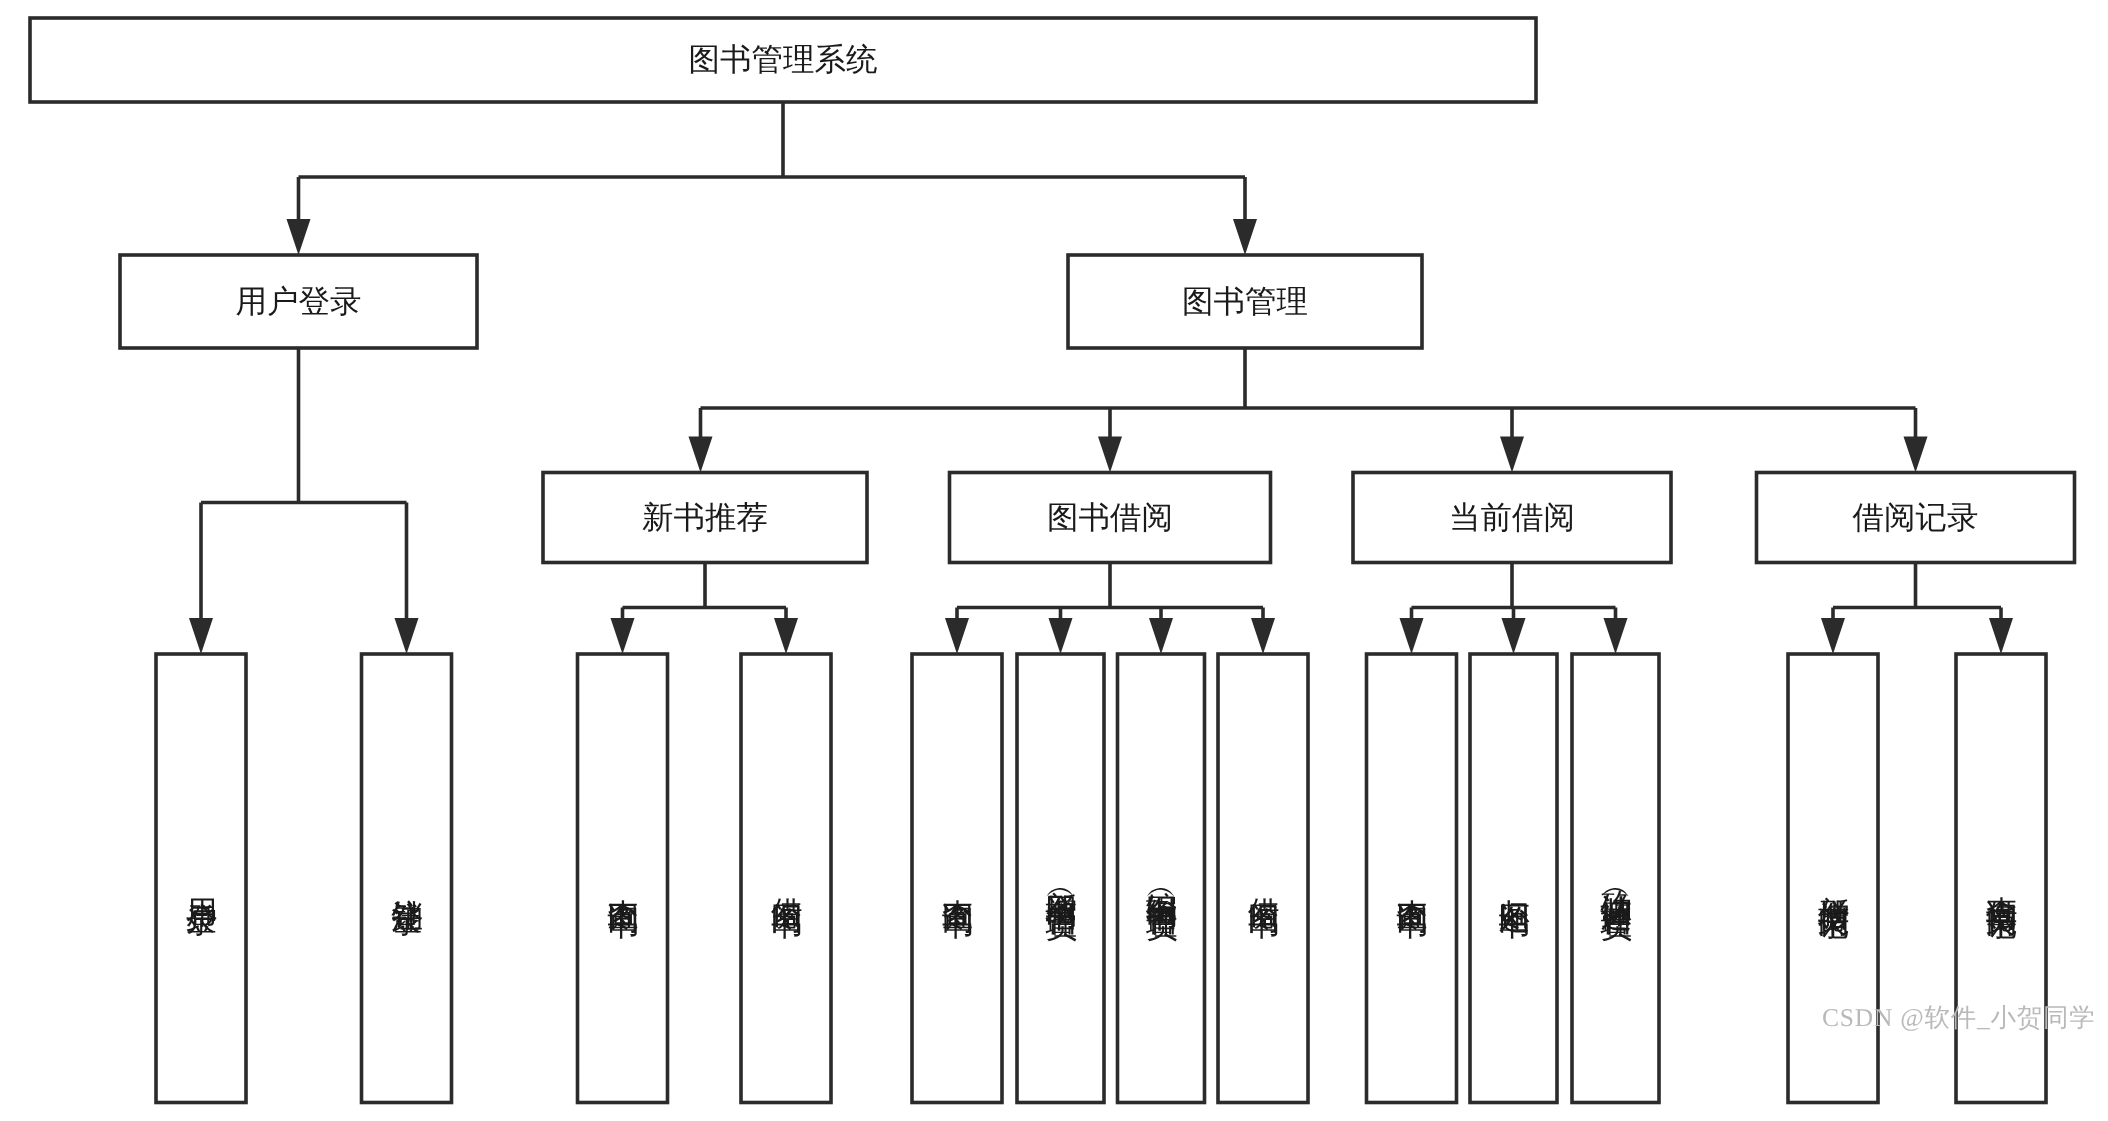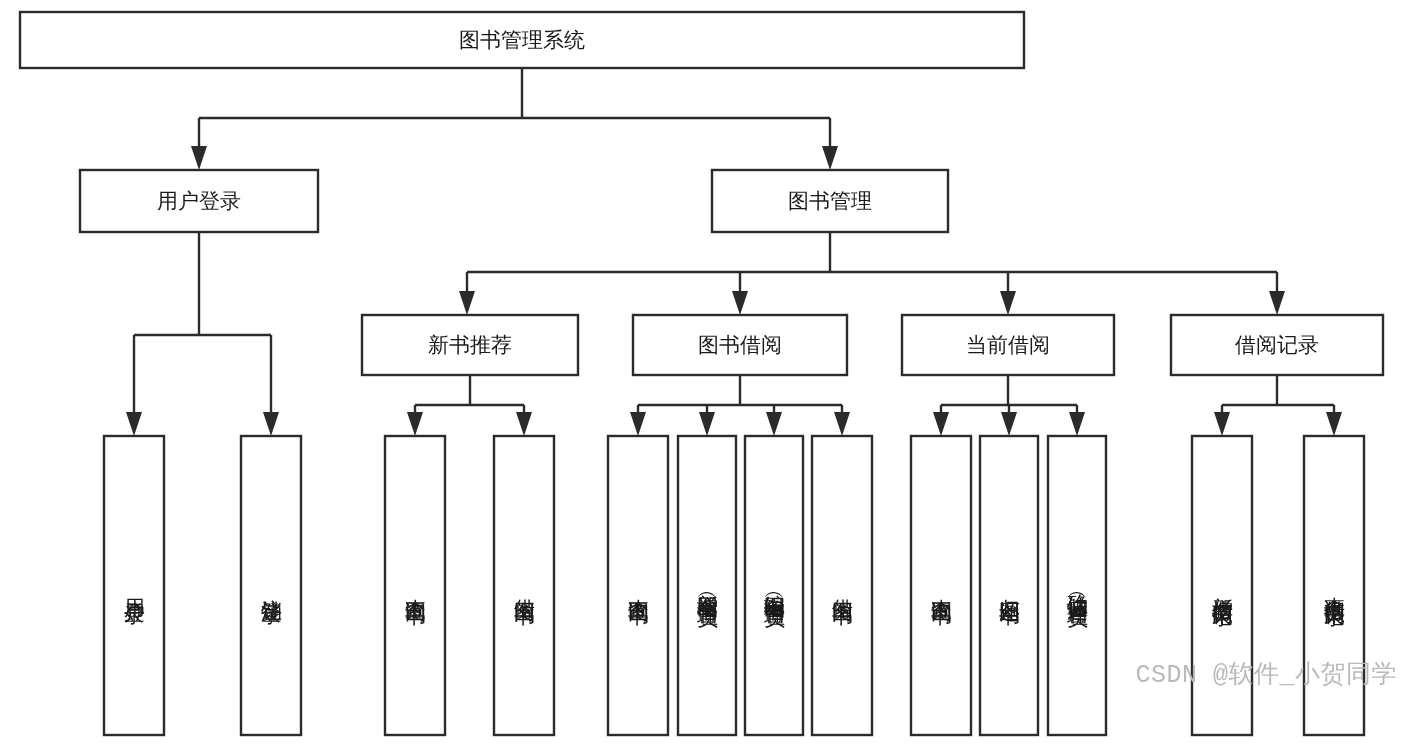--- a/index.html
+++ b/index.html
@@ -62,22 +62,22 @@
     align-items: center;
     justify-content: center;
     white-space: nowrap;
     pointer-events: none;
     user-select: none;
   }
   .watermark {
     position: absolute;
     right: 8px;
     bottom: 4px;
-    font-family: Liberation Mono, monospace;
-    font-size: 25px;
+    font-family: Liberation Serif, serif;
+    font-size: 17px;
     color: #b9b9b9;
     letter-spacing: 0.5px;
     white-space: nowrap;
     margin-top: 34px;
   }
 </style>
 </head>
 <body>
 
 <div id="diagram-root">

